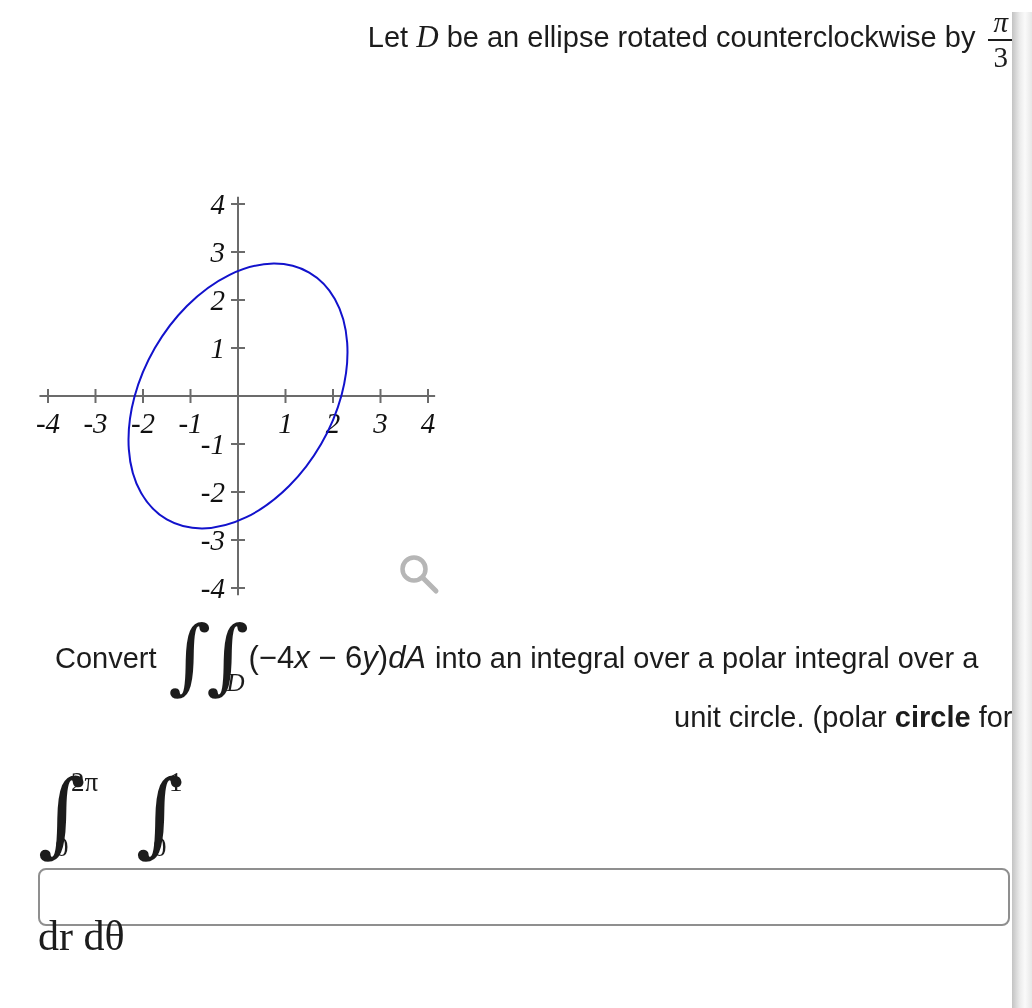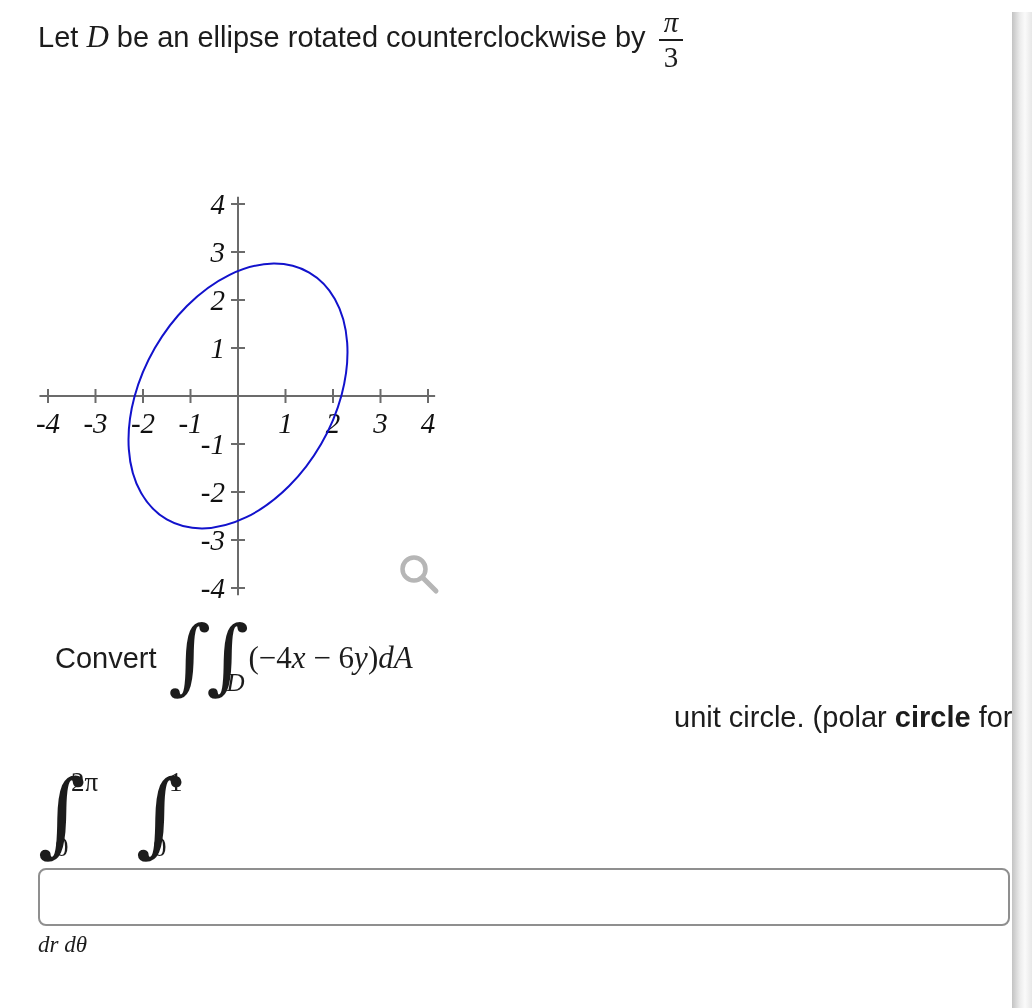--- a/index.html
+++ b/index.html
@@ -4,21 +4,21 @@
 <style>
   html,body{margin:0;padding:0;}
   body{
     width:1032px;height:1008px;position:relative;overflow:hidden;
     background:#ffffff;color:#1c1c1c;
     font-family:"Liberation Sans", sans-serif;
   }
   
   .intro{
     position:absolute;left:38px;top:6px;width:980px;
-    font-size:29px;line-height:1.22;
+    font-size:29px;line-height:1.22;text-align:right;
   }
   .math-it{font-family:"Liberation Serif", serif;font-style:italic;font-size:31px;}
   .frac{
     display:inline-flex;flex-direction:column;align-items:center;
     vertical-align:middle;margin:0 5px;transform:translateY(1px);
     font-family:"Liberation Serif", serif;font-size:29px;line-height:1.05;
   }
   .frac .num{font-style:italic;border-bottom:2px solid #1c1c1c;padding:0 5px 2px;}
   .frac .den{padding-top:1px;}
   
@@ -33,21 +33,21 @@
   .dblint .intglyph{
     position:absolute;top:-2px;font-family:"DejaVu Serif", serif;
     font-size:82px;line-height:92px;font-weight:400;
   }
   .dblint .i1{left:0;}
   .dblint .i2{left:38px;}
   .dblint .dsub{
     position:absolute;left:58px;top:58px;
     font-family:"Liberation Serif", serif;font-style:italic;font-size:25px;line-height:1;
   }
-  .integrand{font-family:Liberation Serif, serif;font-size:31px;flex:none;}
+  .integrand{font-family:Liberation Sans, sans-serif;font-size:31px;flex:none;}
   .integrand .it{font-style:italic;}
   .tail{margin-left:9px;flex:none;}
   .convert-line2{font-size:29px;margin-top:-4px;}
   .convert-line2 b{font-weight:bold;}
   .theta-it{font-family:"Liberation Serif", serif;font-style:italic;font-size:30px;}
   
   .polar-row{position:absolute;left:38px;top:764px;display:flex;}
   .pint{position:relative;display:inline-block;height:100px;}
   .pint .sym{font-family:"DejaVu Serif", serif;font-size:92px;line-height:99px;}
   .pint .up{position:absolute;top:5px;left:33px;font-family:"Liberation Serif", serif;font-size:27px;line-height:1;}
@@ -55,22 +55,22 @@
   .pint.outer{margin-right:26px;width:72px;}
   .pint.inner{width:60px;}
   
   .answer-input{
     position:absolute;left:38px;top:868px;width:972px;height:58px;
     box-sizing:border-box;border:2px solid #8f8f8f;border-radius:8px;
     background:#ffffff;font-size:28px;padding:0 12px;outline:none;
     font-family:"Liberation Sans", sans-serif;
   }
   .differential{
-    position:absolute;left:38px;top:932px;
-    font-family:"Liberation Serif", serif;font-style:italic;font-size:23px;
+    position:absolute;left:38px;top:912px;
+    font-family:"Liberation Serif", serif;font-size:42px;
   }
   
   .scrollbar{
     position:absolute;left:1012px;top:12px;width:20px;height:996px;
     background:linear-gradient(to right,#c3c3c3 0%,#ececec 40%,#fafafa 65%,#e7e7e7 100%);
   }
 </style>
 </head>
 <body>
 
@@ -130,20 +130,21 @@
 
 <div class="convert">
   <div class="convert-line1">
     <span class="plain">Convert</span>
     <span class="dblint">
       <span class="intglyph i1">∫</span>
       <span class="intglyph i2">∫</span>
       <span class="dsub">D</span>
     </span>
     <span class="integrand"><span>(−4</span><span class="it">x</span><span> − 6</span><span class="it">y</span><span>)</span><span class="it">dA</span></span>
+    <span class="plain tail">into an integral over a polar integral over a</span>
   </div>
   <div class="convert-line2">
     <span>unit circle. (polar </span><b>circle</b><span> for </span><span class="theta-it">θ</span><span>)</span>
   </div>
 </div>
 
 <div class="polar-row">
   <span class="pint outer">
     <span class="sym">∫</span>
     <span class="up">2π</span>

